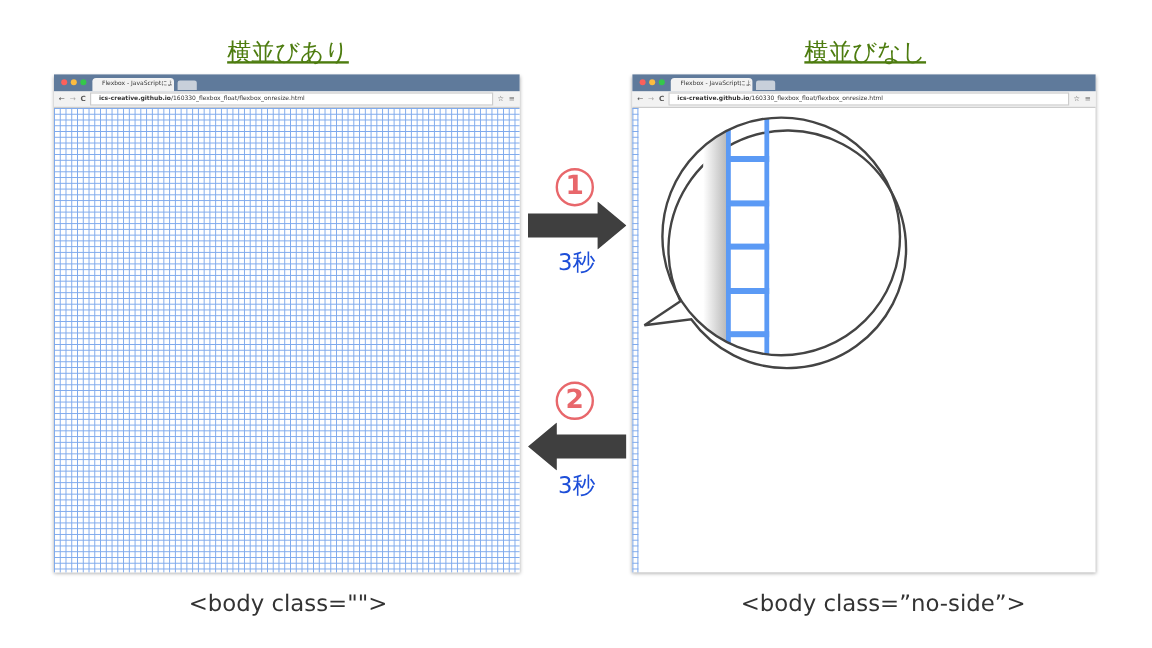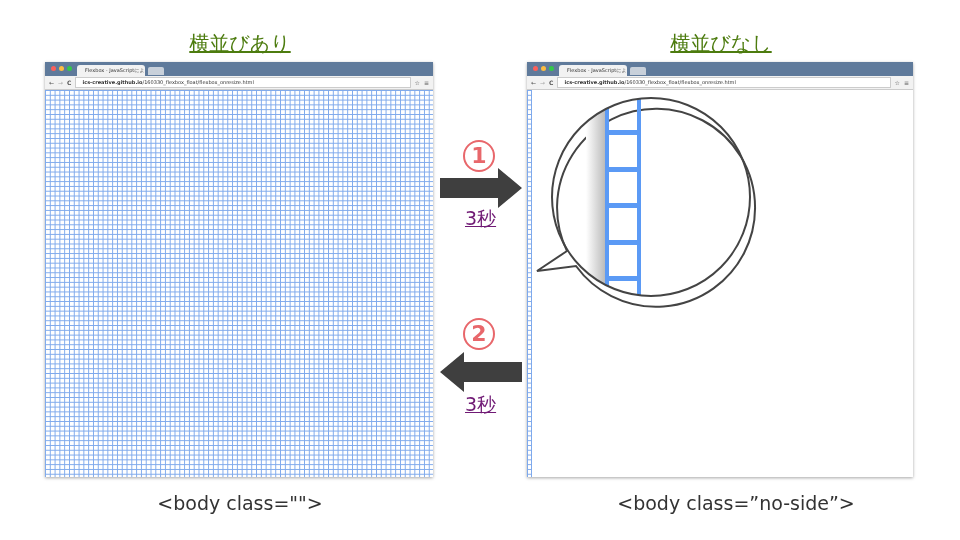--- a/index.html
+++ b/index.html
@@ -15,21 +15,21 @@
   .url{flex:1;background:#fff;border:1px solid #ccc;height:9px;line-height:9px;font-size:5px;padding-left:6px;color:#333;white-space:nowrap;overflow:hidden;}
   .url b{font-weight:bold;}
   .grid{position:absolute;left:0;right:0;bottom:0;
     background-color:#fff;
     background-image:linear-gradient(to right,#7ea9ec 1px,transparent 1px),linear-gradient(to bottom,#7ea9ec 1px,transparent 1px);
     background-size:4.8px 4.8px;}
   .strip{position:absolute;left:0;width:5px;bottom:0;
     background-image:linear-gradient(to bottom,#7ea9ec 1px,transparent 1px),linear-gradient(to right,#7ea9ec 1px,transparent 1px,transparent 4px,#7ea9ec 4px);
     background-size:5px 4.8px;}
   .num{position:absolute;font-size:22px;font-weight:bold;color:#e8676b;width:28px;height:28px;border:2px solid #e8676b;border-radius:50%;text-align:center;line-height:28px;}
-  .sec{position:absolute;font-size:19px;color:#701a75;text-decoration:underline;}
+  .sec{position:absolute;font-size:19px;color:#1d4ed8;}
   .caption{position:absolute;top:492px;font-size:19px;color:#333;text-align:center;}
 </style>
 </head>
 <body>
 
 <div class="title" style="left:140px;">横並びあり</div>
 
 <div class="title" style="left:621px;">横並びなし</div>
 
 <div class="browser" style="left:45px;top:62px;width:388px;height:415px;">

